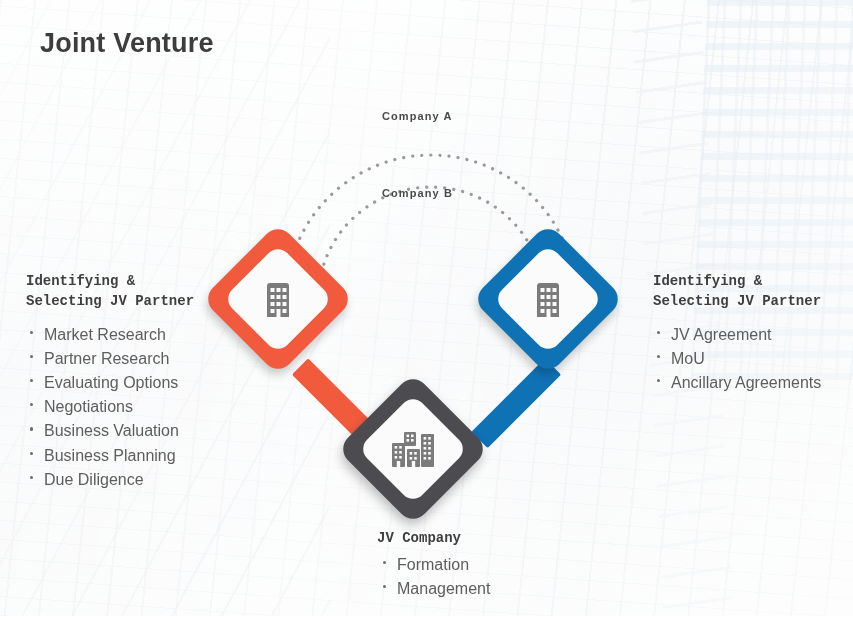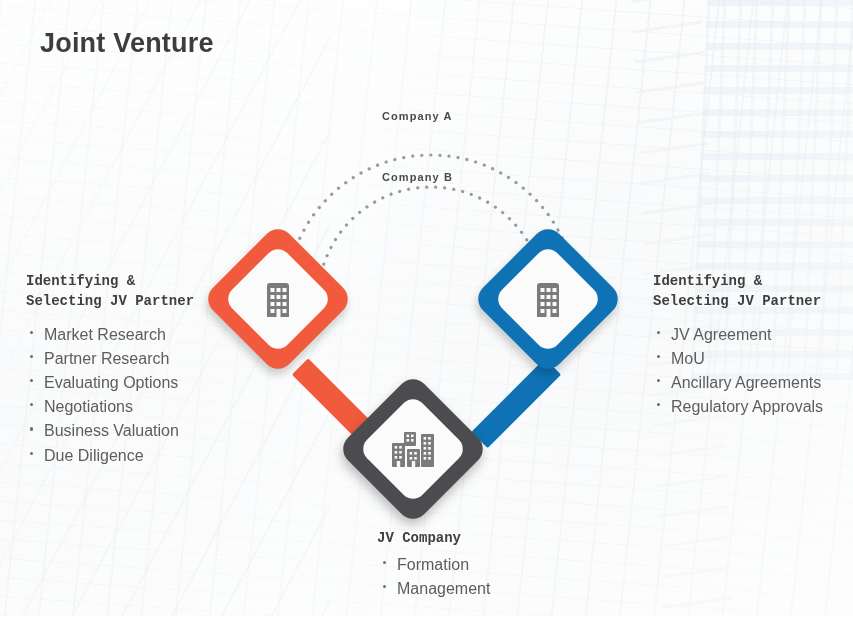--- a/index.html
+++ b/index.html
@@ -96,21 +96,21 @@
 
   .arc-label {
     position: absolute;
     font-size: 11px;
     font-weight: bold;
     color: #4a4a4a;
     letter-spacing: 1.1px;
     white-space: nowrap;
   }
   #labelA { left: 382px; top: 110px; }
-  #labelB { left: 382px; top: 171px; }
+  #labelB { left: 382px; top: 187px; }
 
   
   .node { position: absolute; }
 
   .diamond-outer {
     position: absolute;
     width: 108px; height: 108px;
     border-radius: 16px;
     transform: rotate(45deg);
   }
@@ -333,34 +333,34 @@
     <div class="block-heading">
       <span>Identifying &amp;</span><br>
       <span>Selecting JV Partner</span>
     </div>
     <ul class="bullets">
       <li>Market Research</li>
       <li>Partner Research</li>
       <li>Evaluating Options</li>
       <li>Negotiations</li>
       <li>Business Valuation</li>
+      <li>Business Planning</li>
       <li>Due Diligence</li>
     </ul>
   </div>
 
   <div id="block-right">
     <div class="block-heading">
       <span>Identifying &amp;</span><br>
       <span>Selecting JV Partner</span>
     </div>
     <ul class="bullets">
       <li>JV Agreement</li>
       <li>MoU</li>
       <li>Ancillary Agreements</li>
-      <li>Regulatory Approvals</li>
     </ul>
   </div>
 
   <div id="block-bottom">
     <div class="block-heading">JV Company</div>
     <ul class="bullets">
       <li>Formation</li>
       <li>Management</li>
     </ul>
   </div>

